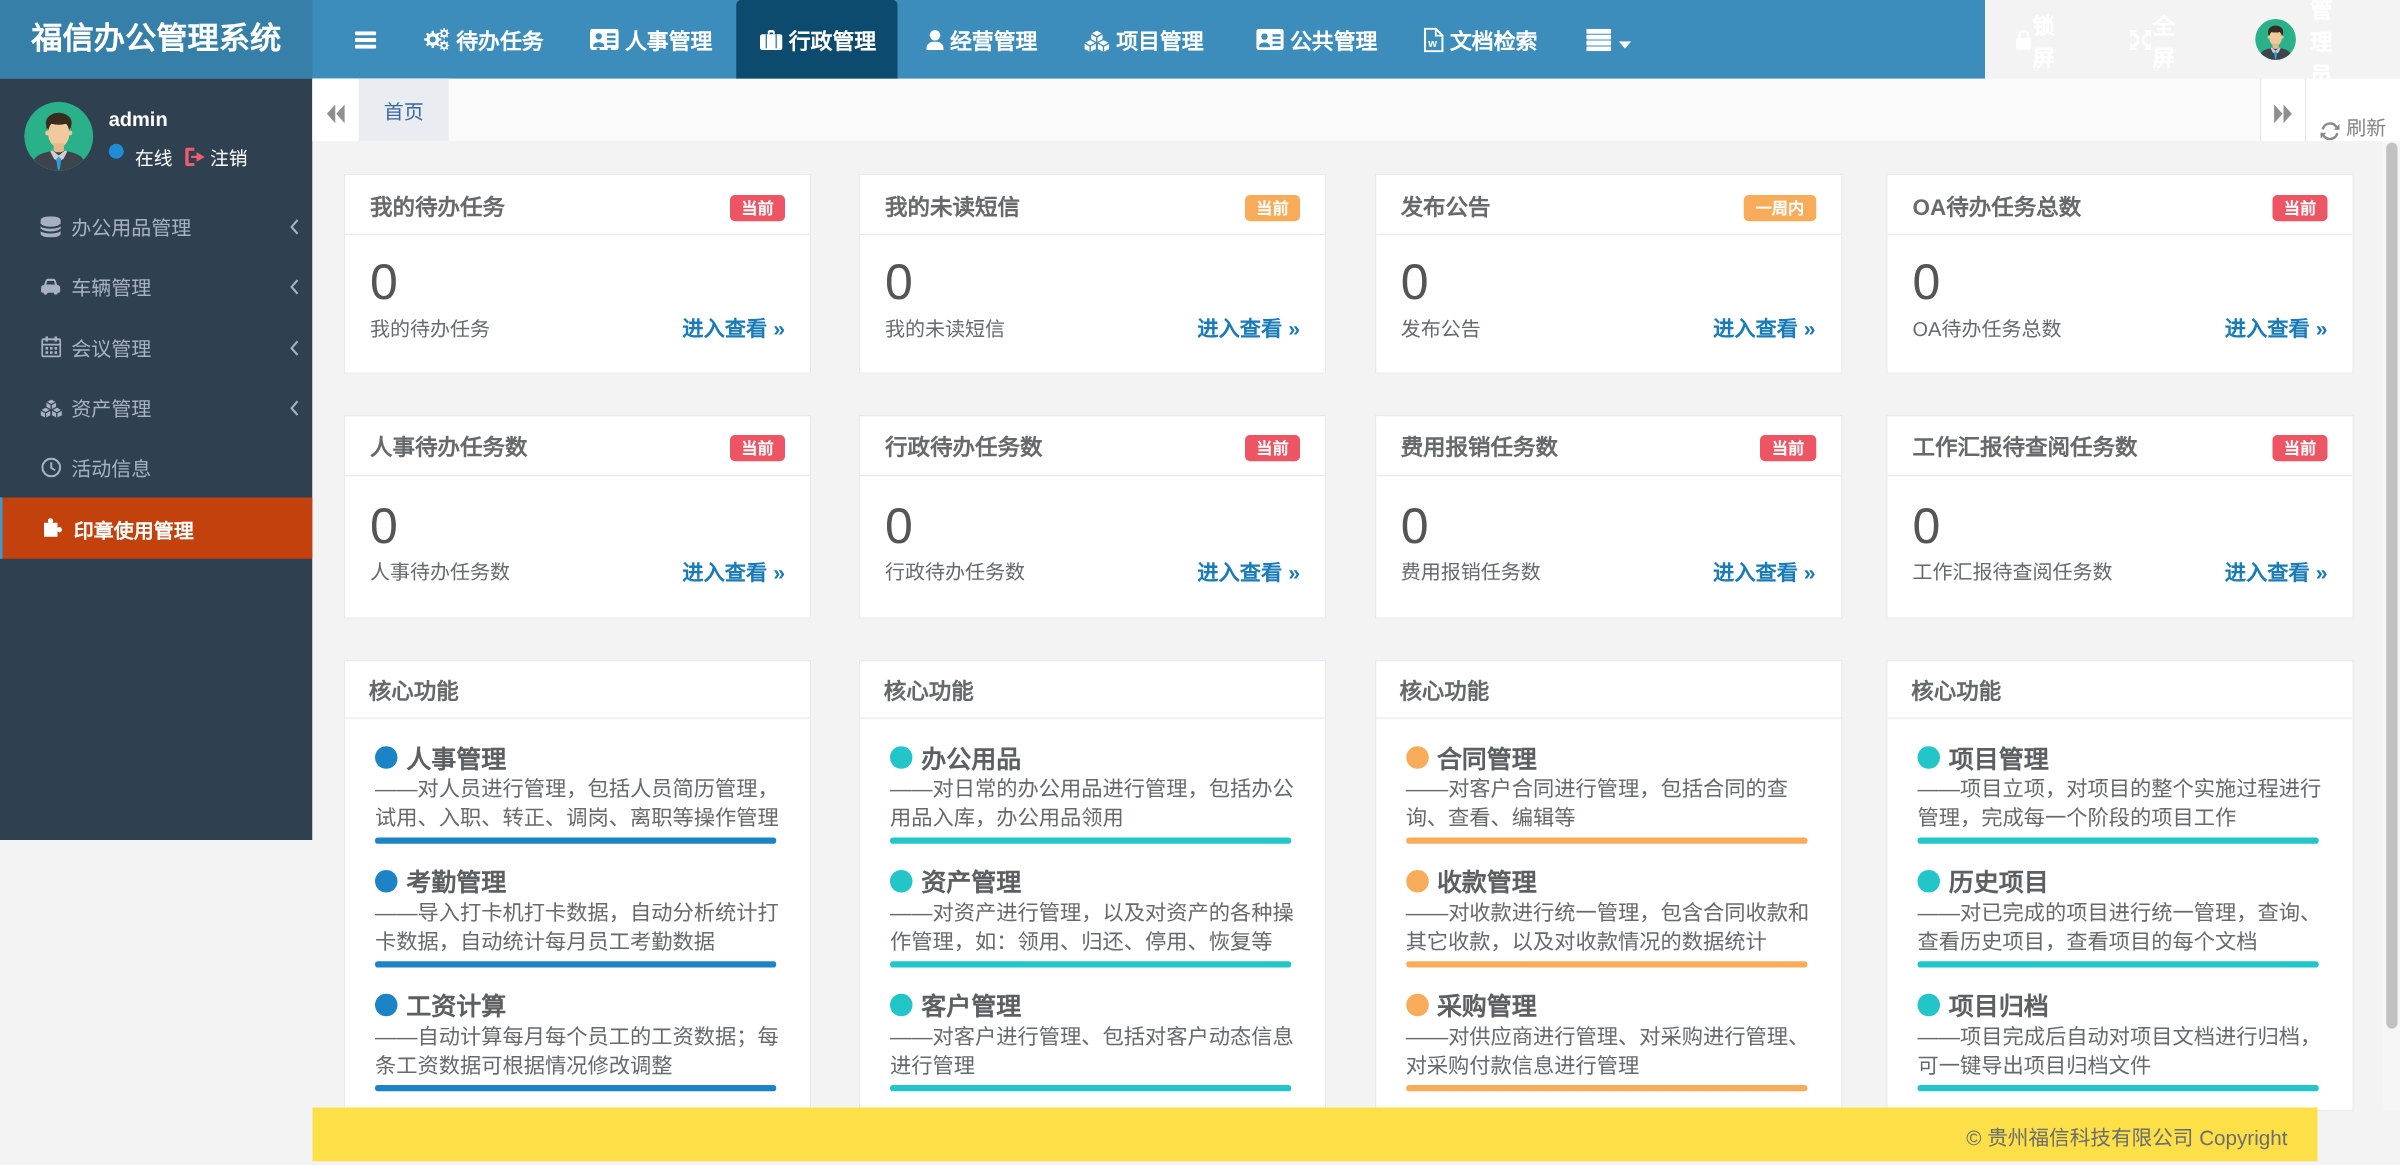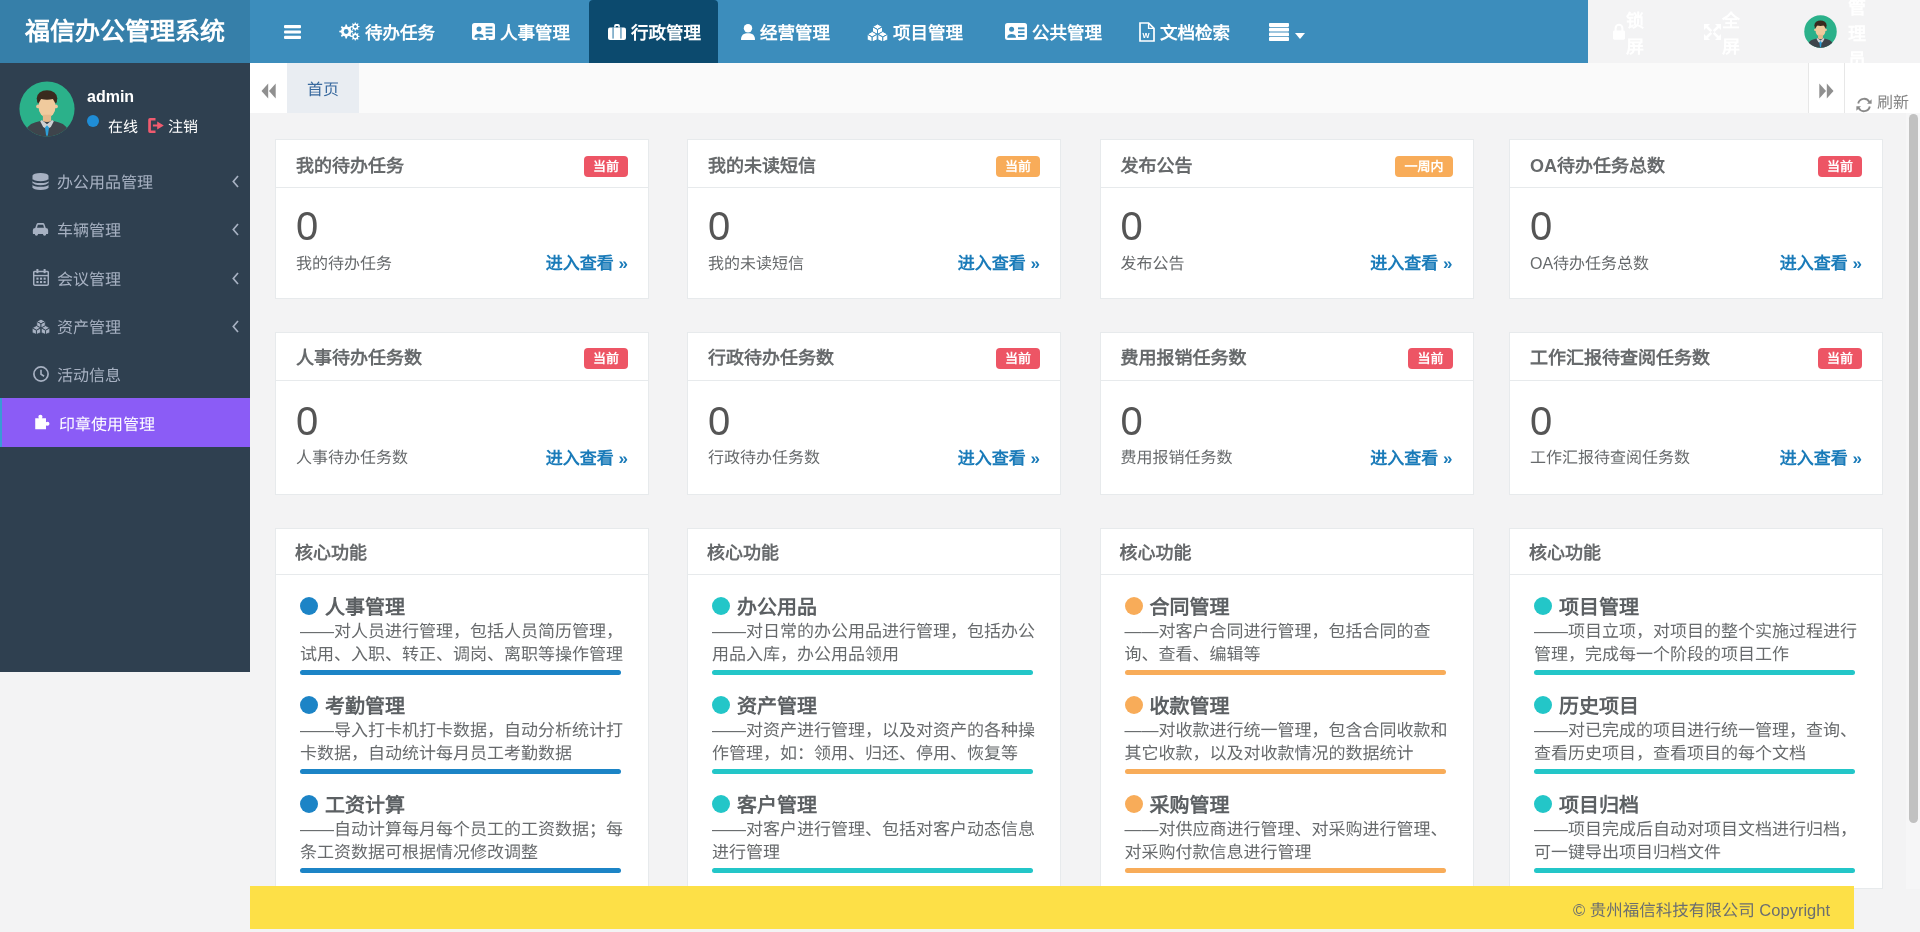--- a/index.html
+++ b/index.html
@@ -18,21 +18,21 @@
 
 #sidebar{position:absolute;left:0;top:63px;width:250px;height:609px;background:#2f4050}
 #uava{position:absolute;left:19px;top:18px;width:56px;height:56px}
 #uname{position:absolute;left:87px;top:25px;color:#fff;font-size:16px;font-weight:bold}
 #uline2{position:absolute;left:87px;top:52px;color:#fff;font-size:15px;display:flex;}
 .menu{position:absolute;left:0;top:94px;width:250px}
 .mitem{height:48.3px;display:flex;align-items:center;color:#a7b1c2;font-size:16px;position:relative}
 .mitem .mic{width:17px;margin-left:32px;display:flex;justify-content:center}
 .mitem .mtx{margin-left:8px}
 .mitem .chev{position:absolute;right:11px;top:50%;margin-top:-6px;line-height:0}
-.mitem.act{background:#8b5cf6;border-left:2px solid #3a9bd5;color:#fff;font-weight:normal}
+.mitem.act{background:#c2410c;border-left:2px solid #3a9bd5;color:#fff;font-weight:bold}
 
 #tabbar{position:absolute;left:250px;top:63px;width:1670px;height:50px;background:#fafafa}
 #tabL{position:absolute;left:0;top:0;width:37px;height:50px;background:#fff;display:flex;align-items:center;justify-content:center}
 #tab1{position:absolute;left:37px;top:0;width:72px;height:50px;background:#e9edf2;color:#38699e;font-size:16px;
  display:flex;align-items:center;justify-content:center}
 #tabR{position:absolute;right:0;top:0;height:50px;width:113px}
 
 #content{position:absolute;left:250px;top:113px;width:1670px;height:819px;background:#f3f3f4}
 .card{position:absolute;width:374px;background:#fff;border:1px solid #e7eaec}
 .c1{left:25px}.c2{left:437px}.c3{left:849.5px}.c4{left:1259px}

